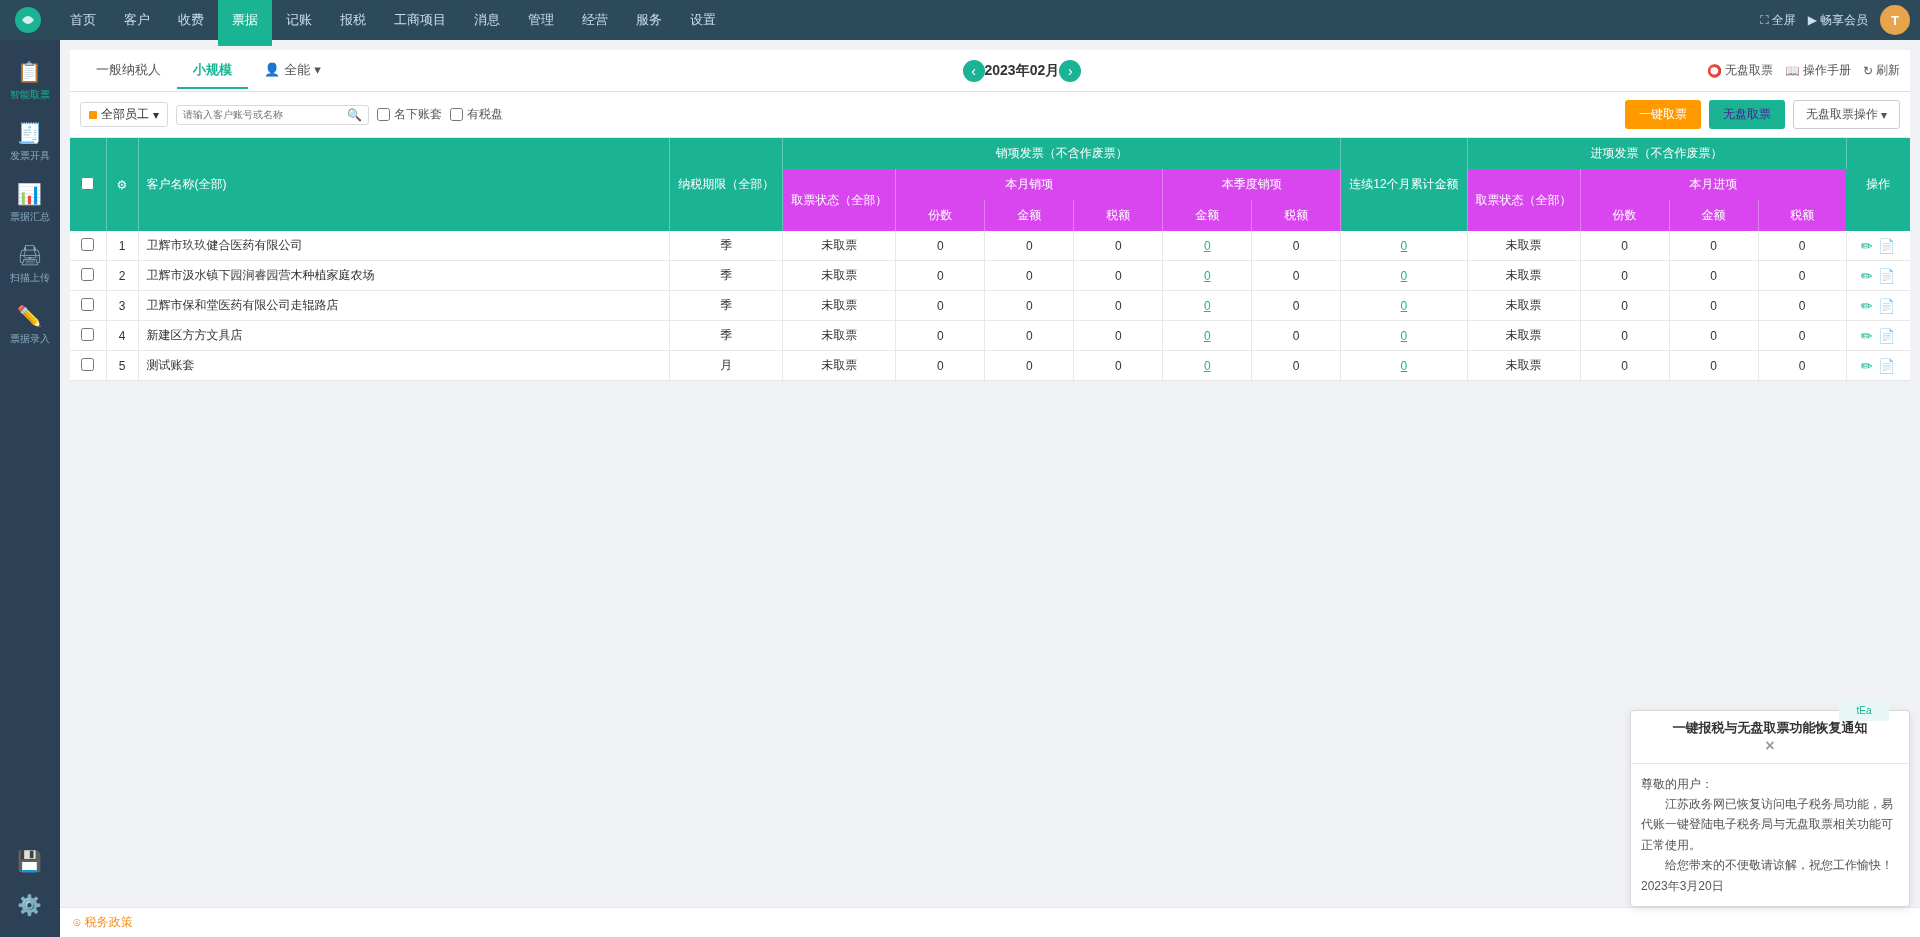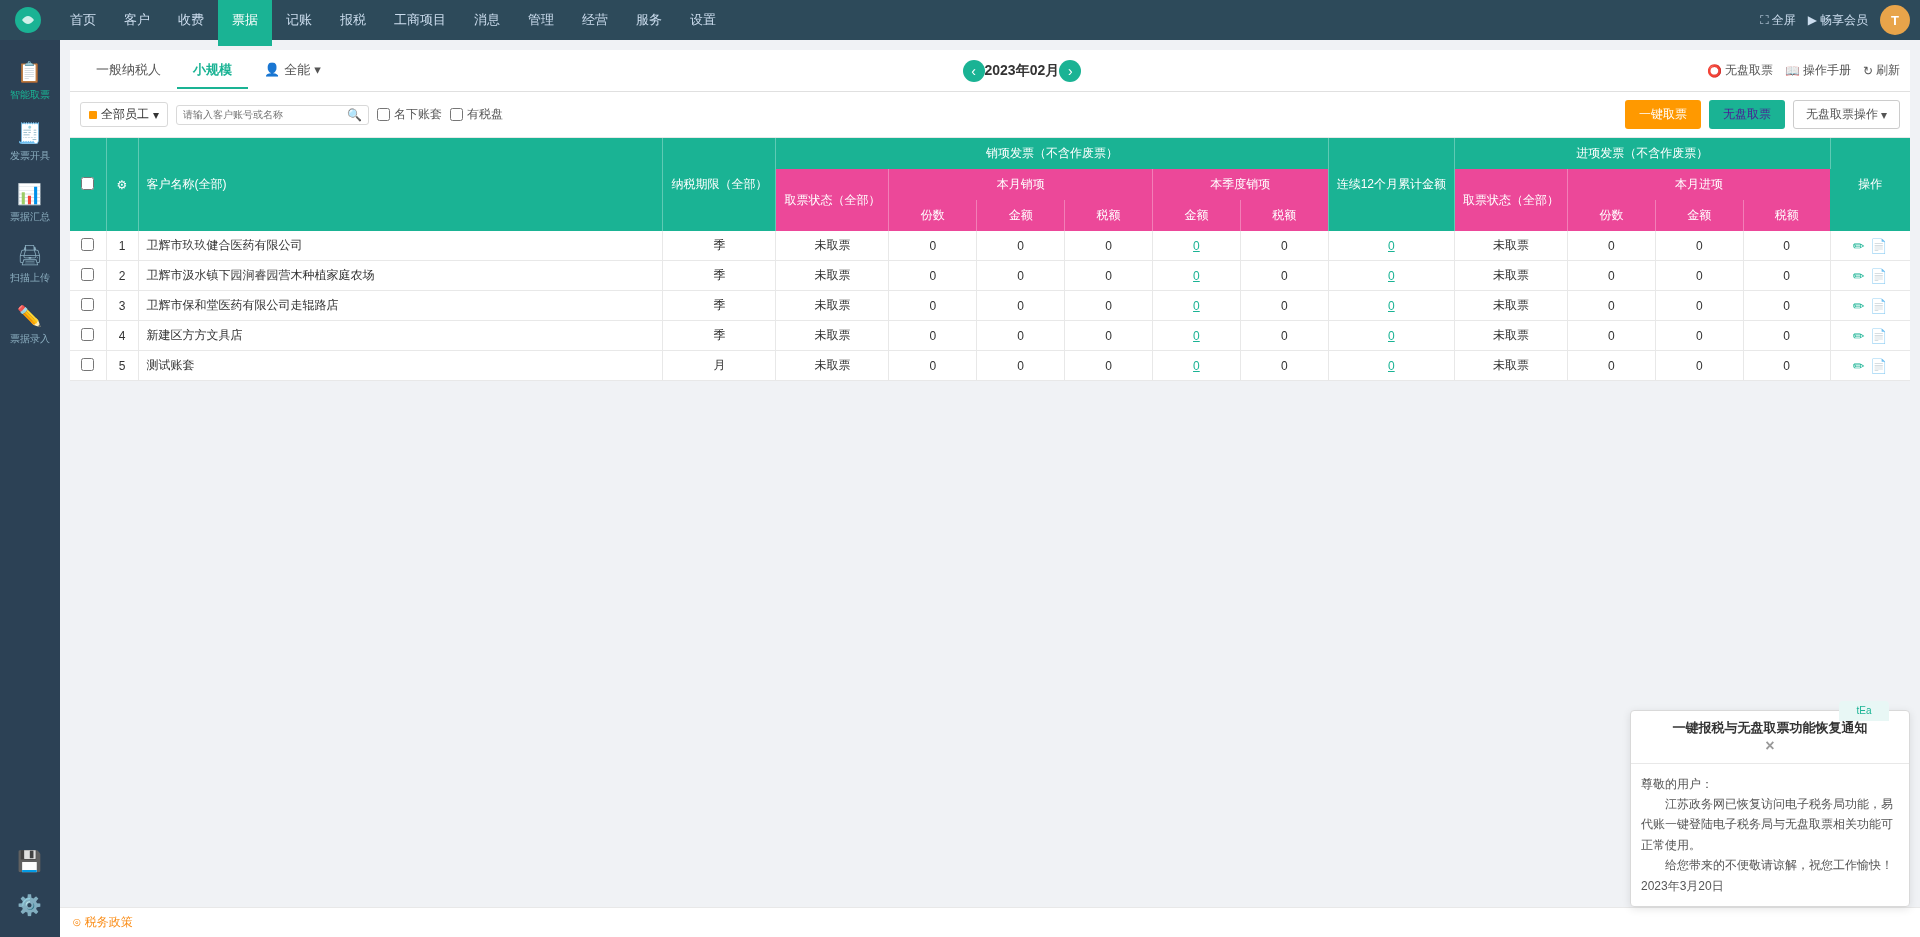--- a/index.html
+++ b/index.html
@@ -140,21 +140,21 @@
       width: 100%; border-collapse: collapse; font-size: 12px;
     }
     thead tr { background: #1ab394; color: #fff; }
     thead th {
       padding: 7px 8px; text-align: center; font-weight: normal;
       border-right: 1px solid rgba(255,255,255,0.3);
       white-space: nowrap;
     }
     thead th:last-child { border-right: none; }
     .th-group { background: #1ab394; }
-    .th-sub { background: #ec4899; }
+    .th-sub { background: #d946ef; }
     tbody tr { border-bottom: 1px solid #e8e8e8; }
     tbody td {
       padding: 6px 8px; text-align: center;
       border-right: 1px solid #e8e8e8; white-space: nowrap;
     }
     tbody td:last-child { border-right: none; }
     .td-index { color: #333; }
     .td-name { text-align: left; color: #333; }
     .td-link { color: #1ab394; text-decoration: underline; cursor: pointer; }
     .td-action { display: flex; align-items: center; justify-content: center; gap: 6px; }
@@ -352,21 +352,21 @@
               <input type="checkbox" style="">
             </th>
             <th rowspan="3" style="width:32px;">
               <span>⚙</span>
             </th>
             <th rowspan="3" style="min-width:160px; text-align:left;">客户名称(全部)</th>
             <th rowspan="3" style="width:80px;">纳税期限（全部）</th>
             <th colspan="6" class="th-group">销项发票（不含作废票）</th>
             <th rowspan="3" style="width:90px;">连续12个月累计金额</th>
             <th colspan="4" class="th-group">进项发票（不含作废票）</th>
-            <th rowspan="3" style="width:80px;">操作</th>
+            <th rowspan="3" style="width:64px;">操作</th>
           </tr>
           <tr>
             <th rowspan="2" style="width:70px;" class="th-sub">取票状态（全部）</th>
             <th colspan="3" class="th-sub">本月销项</th>
             <th colspan="2" class="th-sub">本季度销项</th>
             <th rowspan="2" style="width:70px;" class="th-sub">取票状态（全部）</th>
             <th colspan="3" class="th-sub">本月进项</th>
           </tr>
           <tr>
             <th class="th-sub">份数</th>

